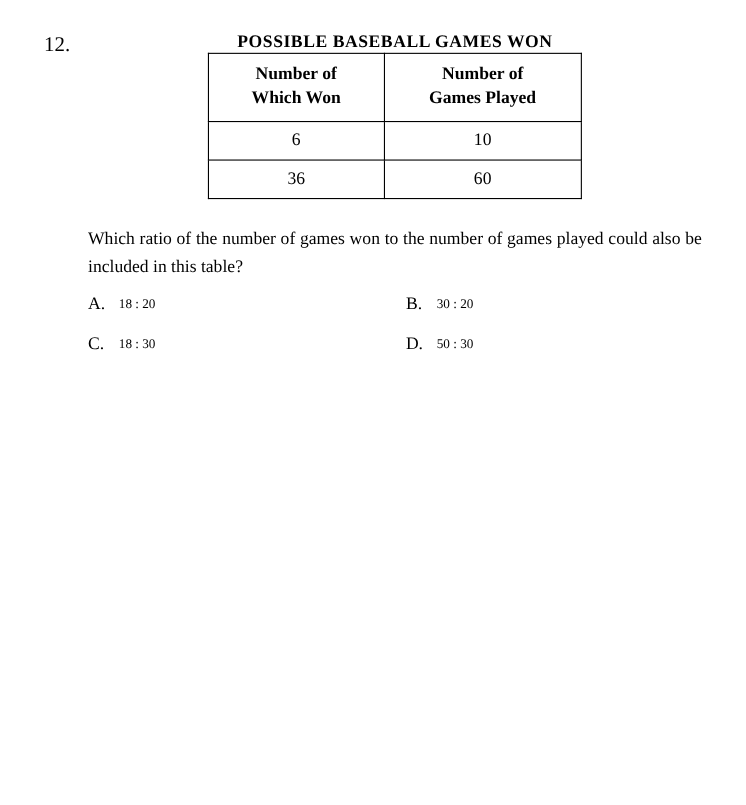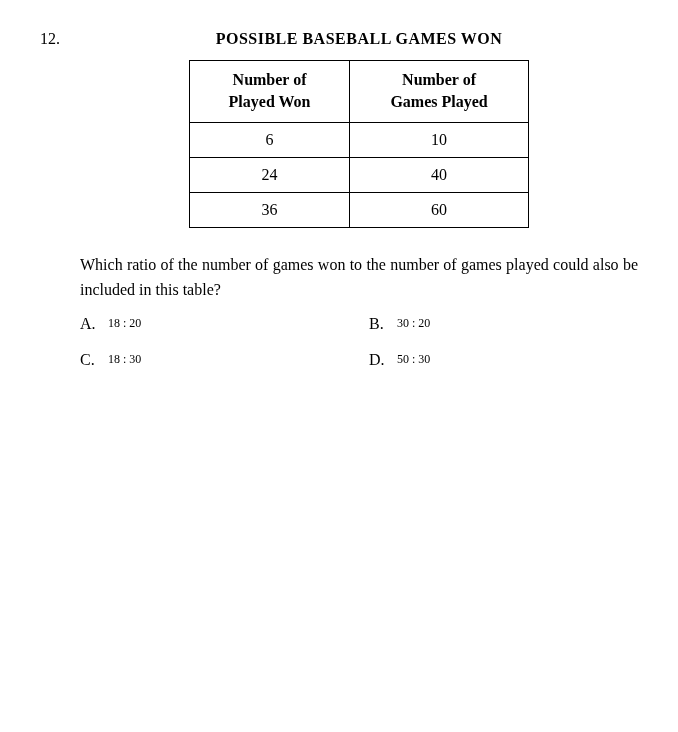--- a/index.html
+++ b/index.html
@@ -18,41 +18,40 @@
       padding: 30px 40px;
     }
 
     .question-container {
       display: flex;
       gap: 12px;
       margin-bottom: 24px;
     }
 
     .question-number {
-      font-size: 16px;
+      font-size: 19px;
       min-width: 28px;
       padding-top: 0px;
     }
 
     .question-content {
       flex: 1;
     }
 
     .question-text {
       font-size: 16px;
       line-height: 1.6;
       margin-bottom: 20px;
       text-align: justify;
     }
 
     .table-title {
       font-size: 16px;
       font-weight: bold;
       text-align: center;
-      margin-bottom: 12px;
       letter-spacing: 0.5px;
     }
 
     .data-table {
       border-collapse: collapse;
       margin: 0 auto 24px auto;
       min-width: 340px;
       border-radius: 24px;
     }
 
@@ -109,36 +108,32 @@
   <div class="question-content">
 
 
     <div class="table-title">POSSIBLE BASEBALL GAMES WON</div>
 
     <table class="data-table">
       <thead>
         <tr>
           <th>
             <span>Number  of</span><br>
-            <span>Played  Won</span>
+            <span>Which  Won</span>
           </th>
           <th>
             <span>Number  of</span><br>
             <span>Games  Played</span>
           </th>
         </tr>
       </thead>
       <tbody id="table-body">
       <tr>
             <td>6</td>
             <td>10</td>
-          </tr>
-          <tr>
-            <td>24</td>
-            <td>40</td>
           </tr>
           <tr>
             <td>36</td>
             <td>60</td>
           </tr>
         </tbody>
     </table>
 
     <div class="question-follow-up">Which ratio of the number of games won to the number of games played could also be included in this table?</div>
 

